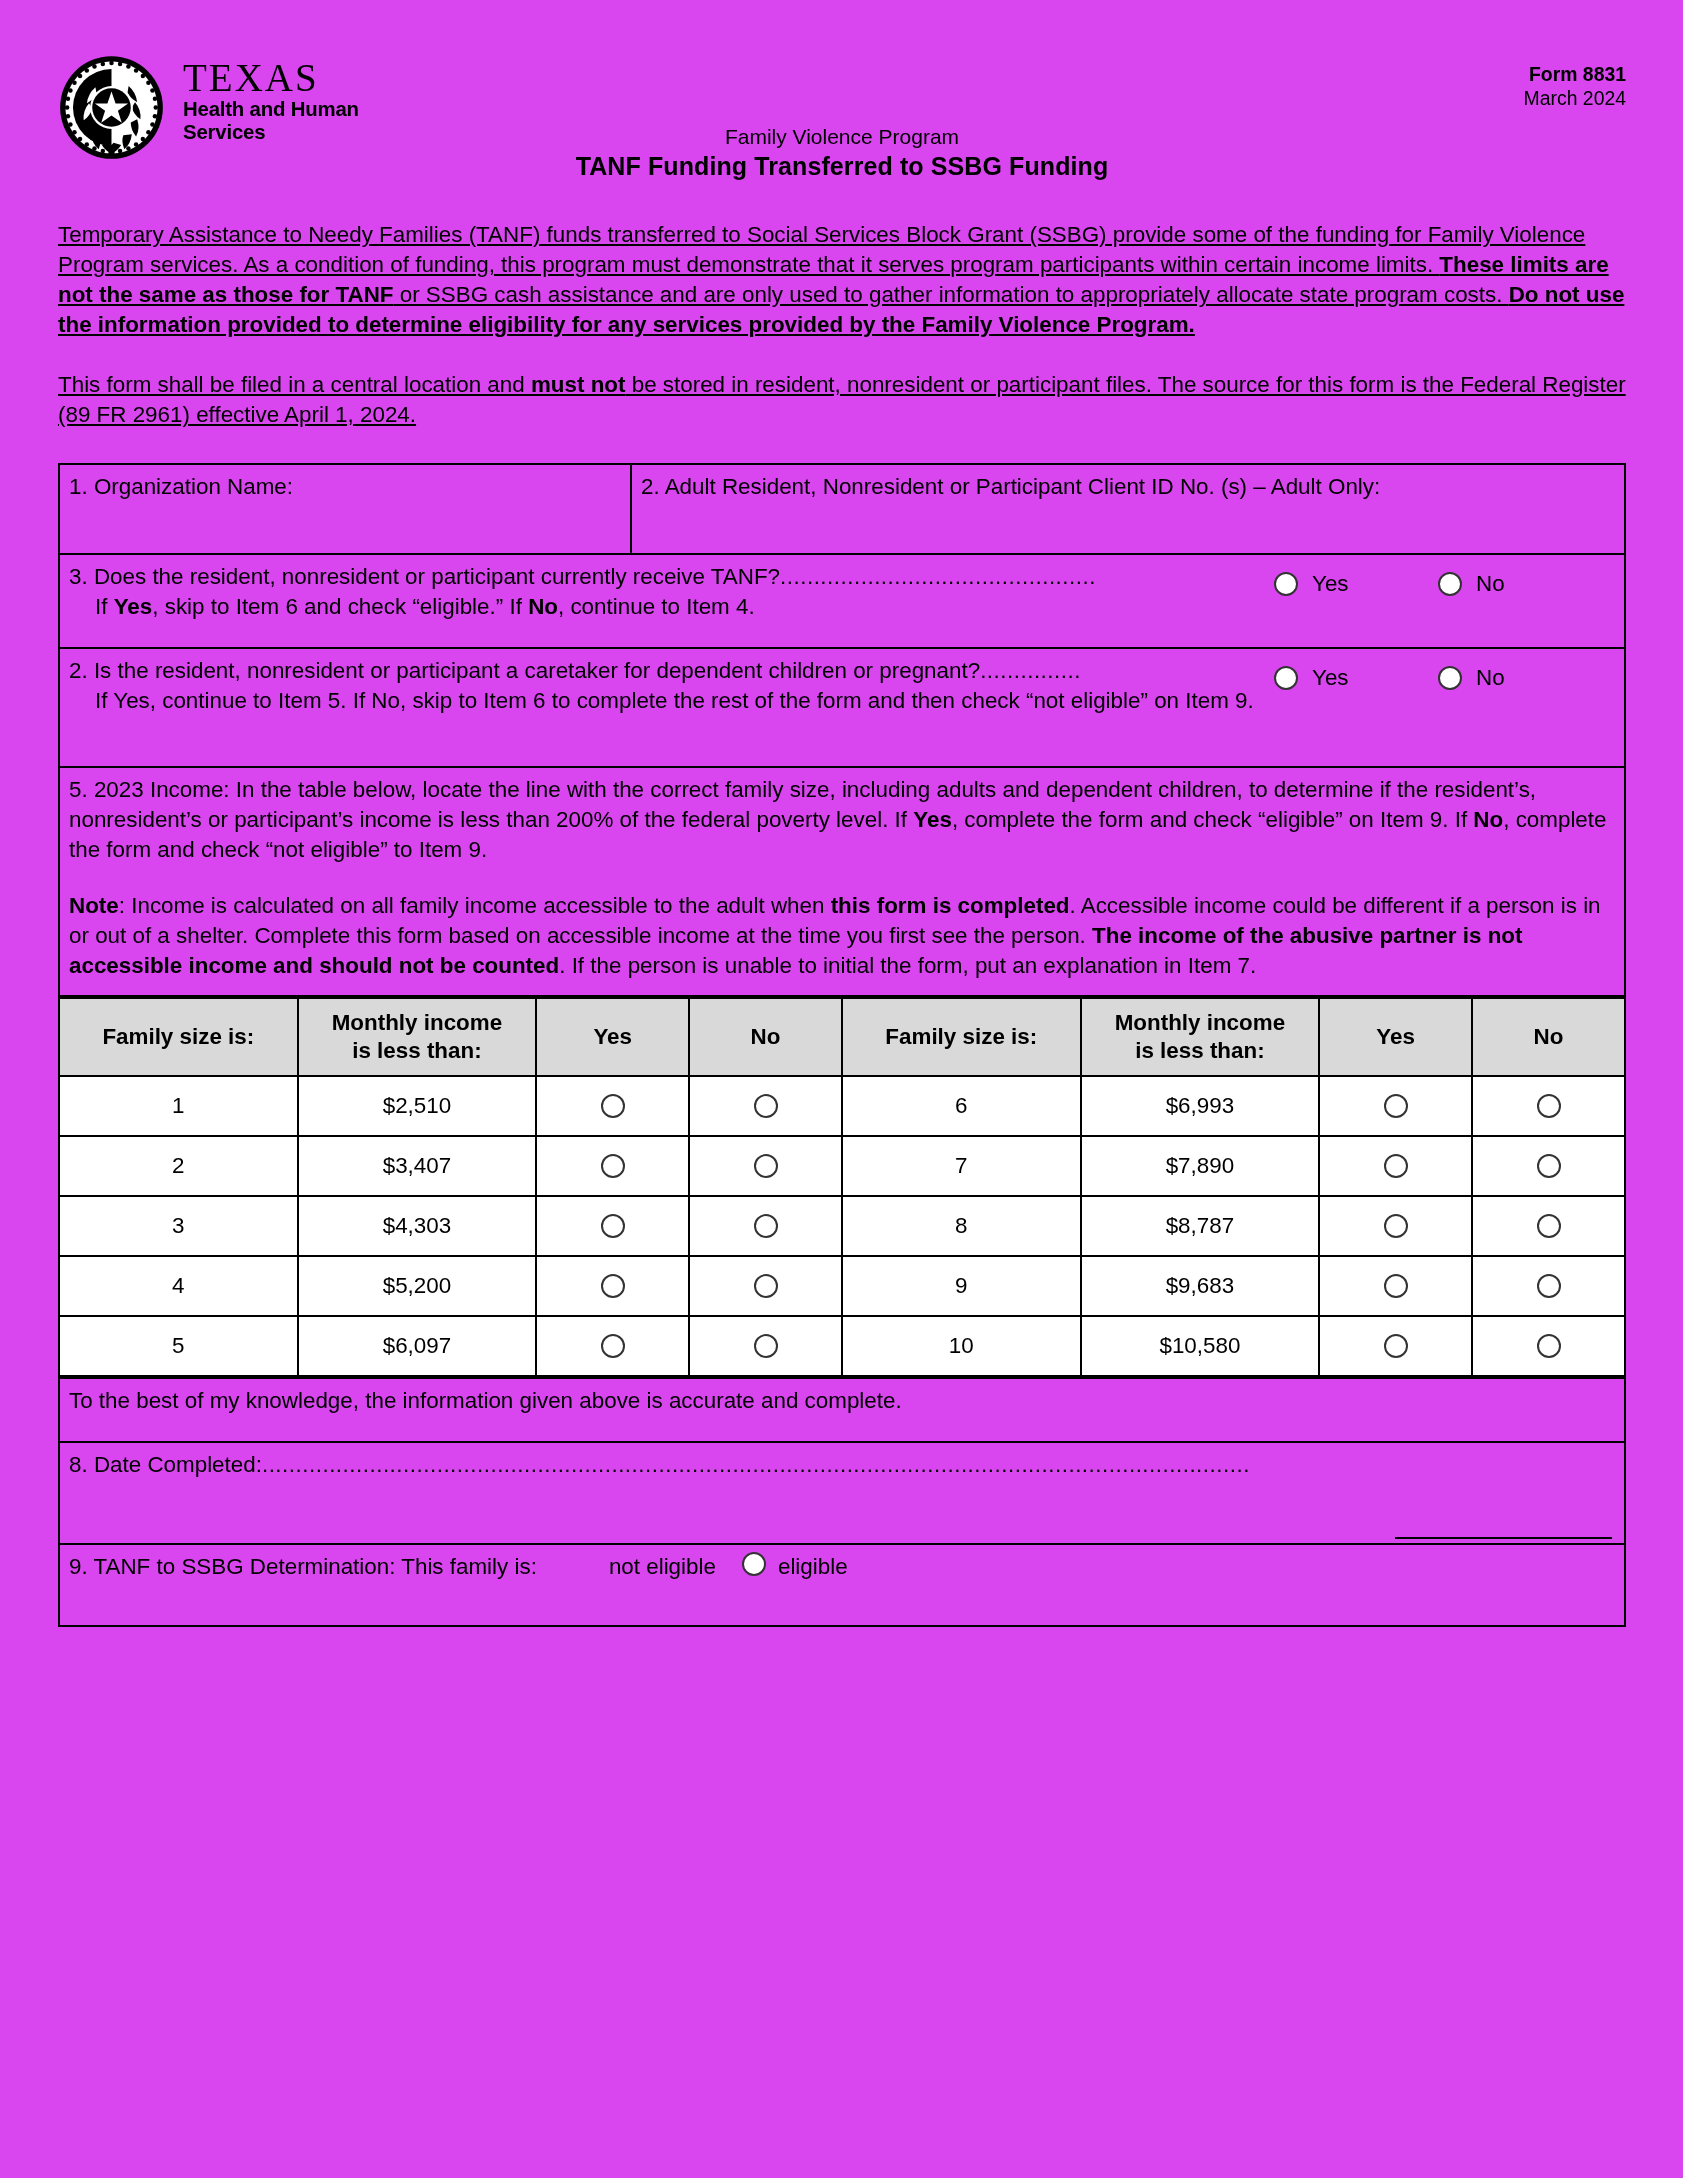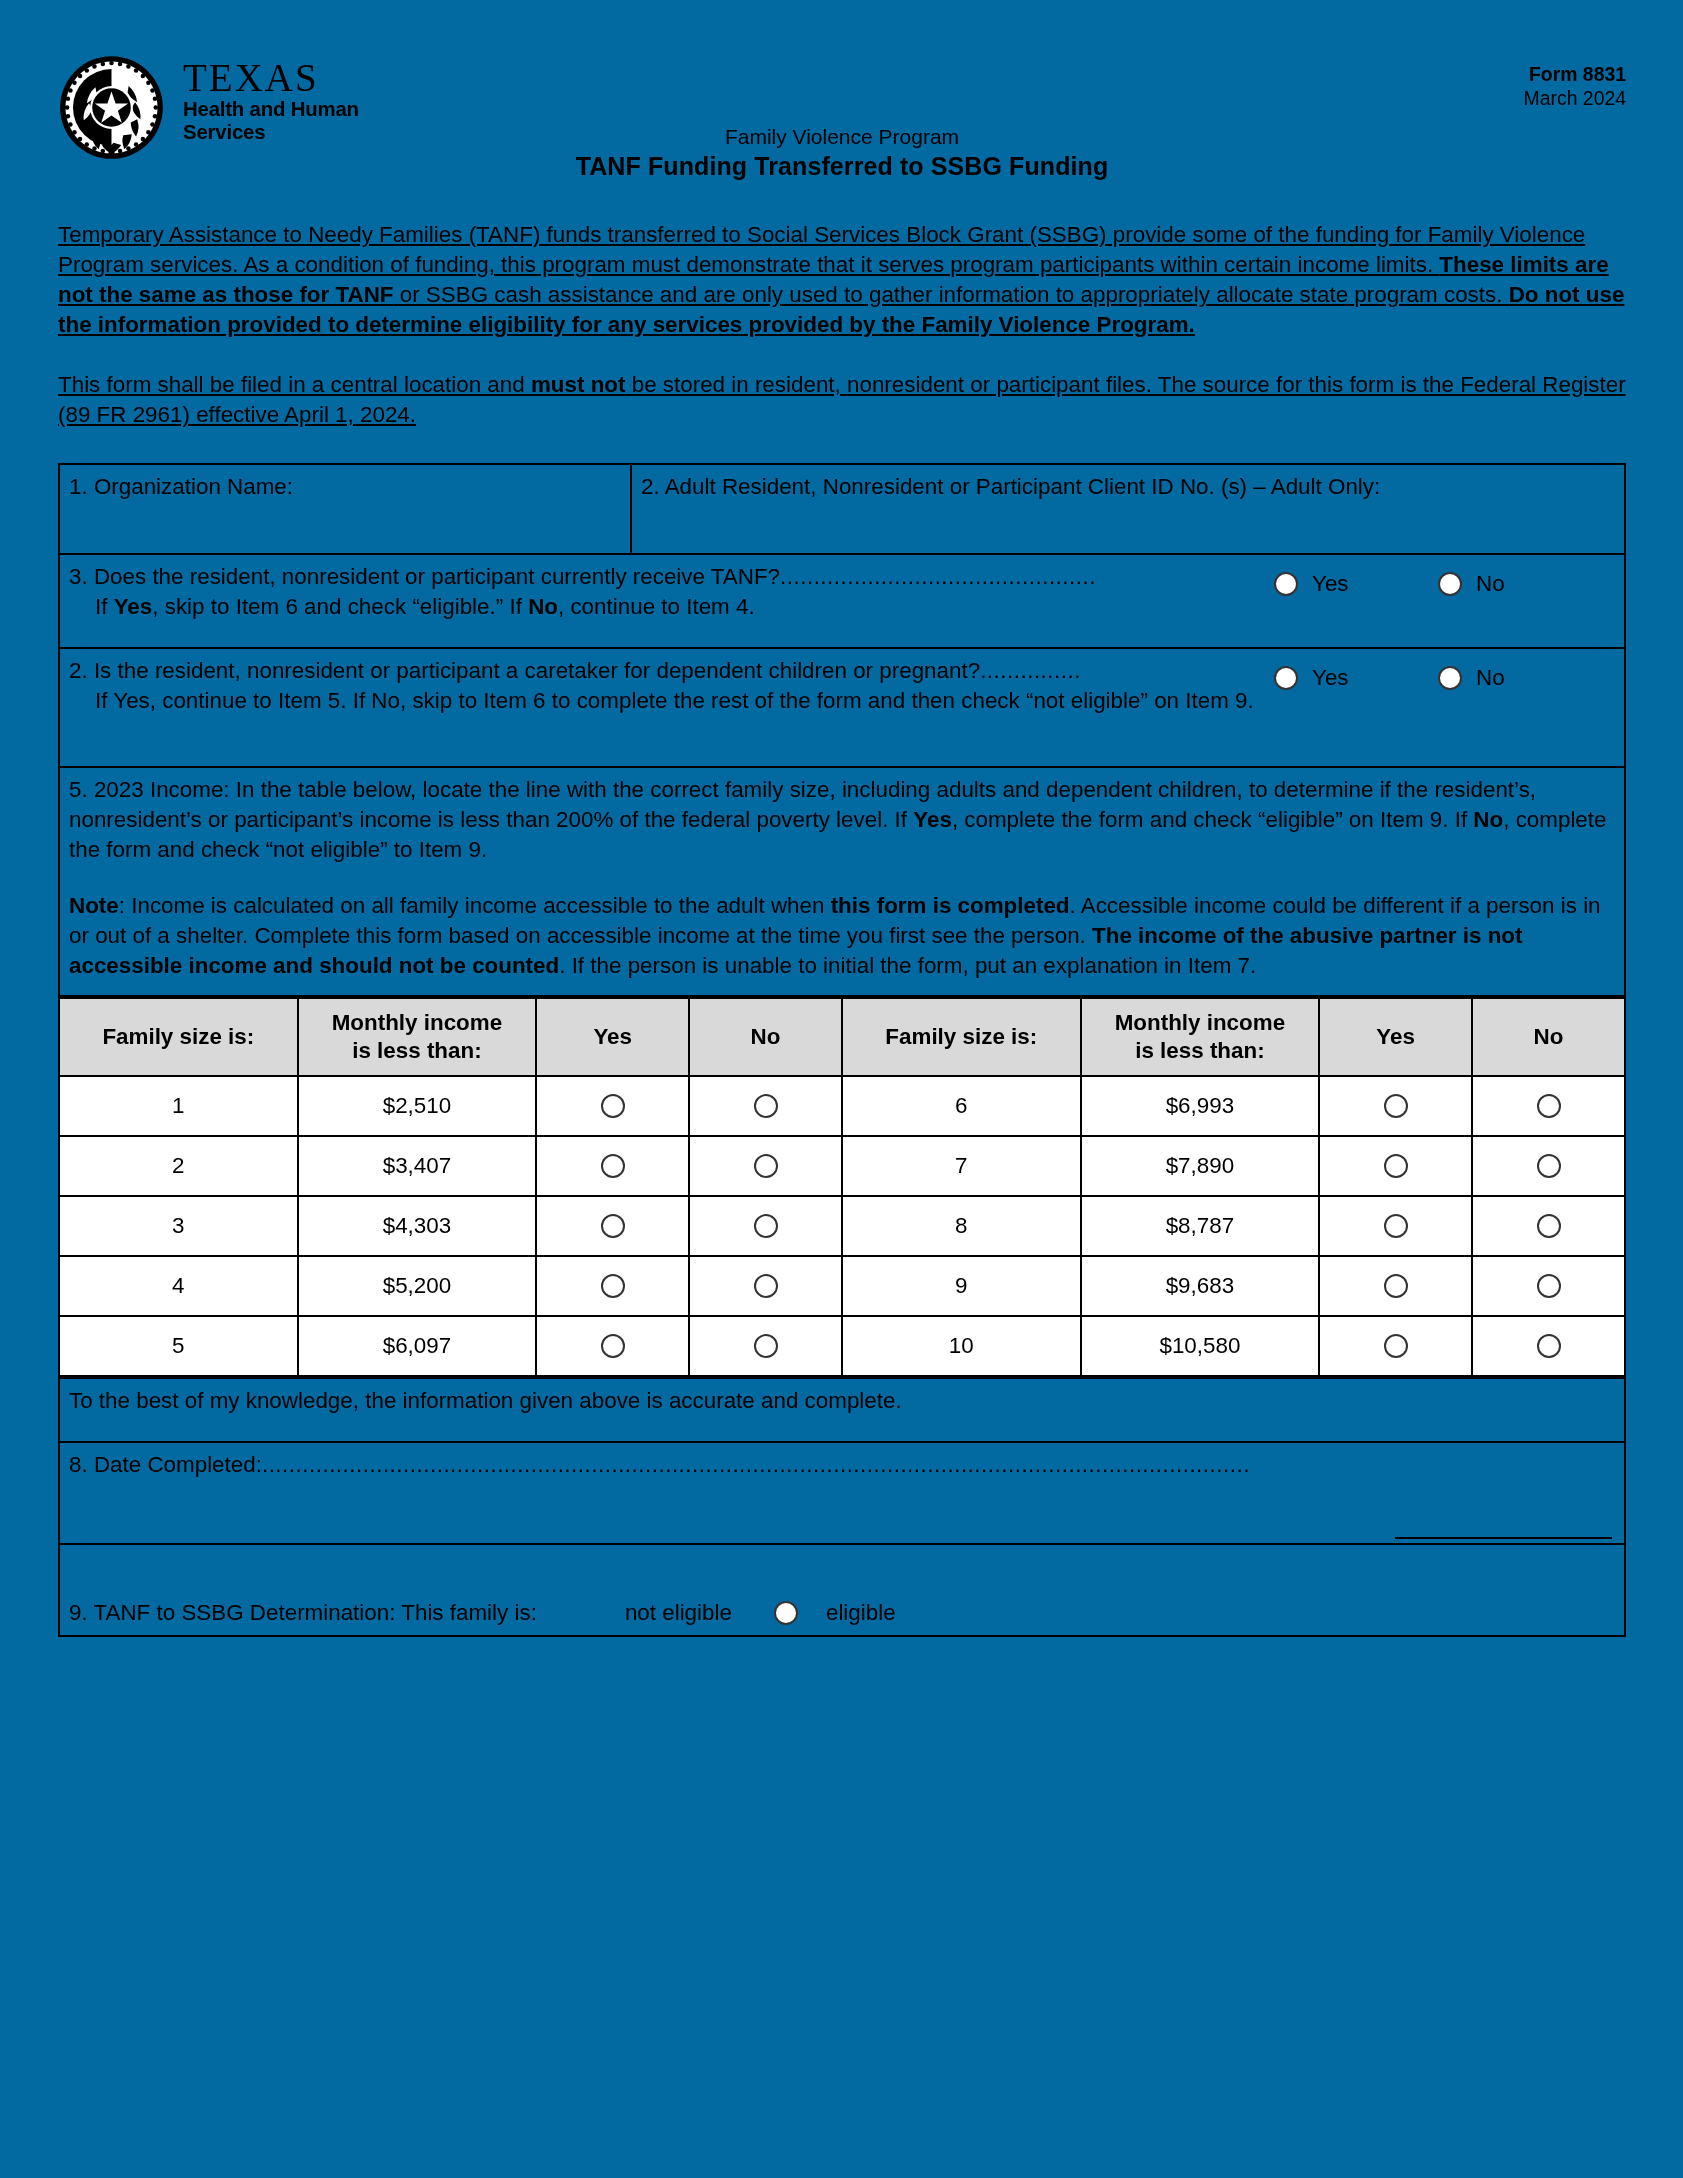--- a/index.html
+++ b/index.html
@@ -8,21 +8,21 @@
     background: #ffffff;
   }
   body {
     font-family: "Liberation Sans", sans-serif;
     color: #000000;
   }
   .page {
     position: relative;
     width: 1684px;
     height: 2178px;
-    background: #0369a1;
+    background: #d946ef;
     box-sizing: border-box;
     padding: 40px 58px 4px 58px;
   }
 
   
   .header {
     position: relative;
     height: 117px;
   }
   .logo-block {
@@ -176,23 +176,21 @@
 
   .sig-line {
     position: absolute;
     right: 12px;
     bottom: 4px;
     width: 217px;
     border-bottom: 2px solid #000;
   }
   .det-inline {
     display: flex;
-    align-items: center;
-    gap: 16px;
-    margin-top: 46px;
+    gap: 0;
   }
   .det-label { margin-right: 72px; }
   .det-noteligible { margin-right: 26px; }
   .det-radio { margin-right: 12px; }
 </style>
 </head>
 <body>
 
 <div class="page">
 

